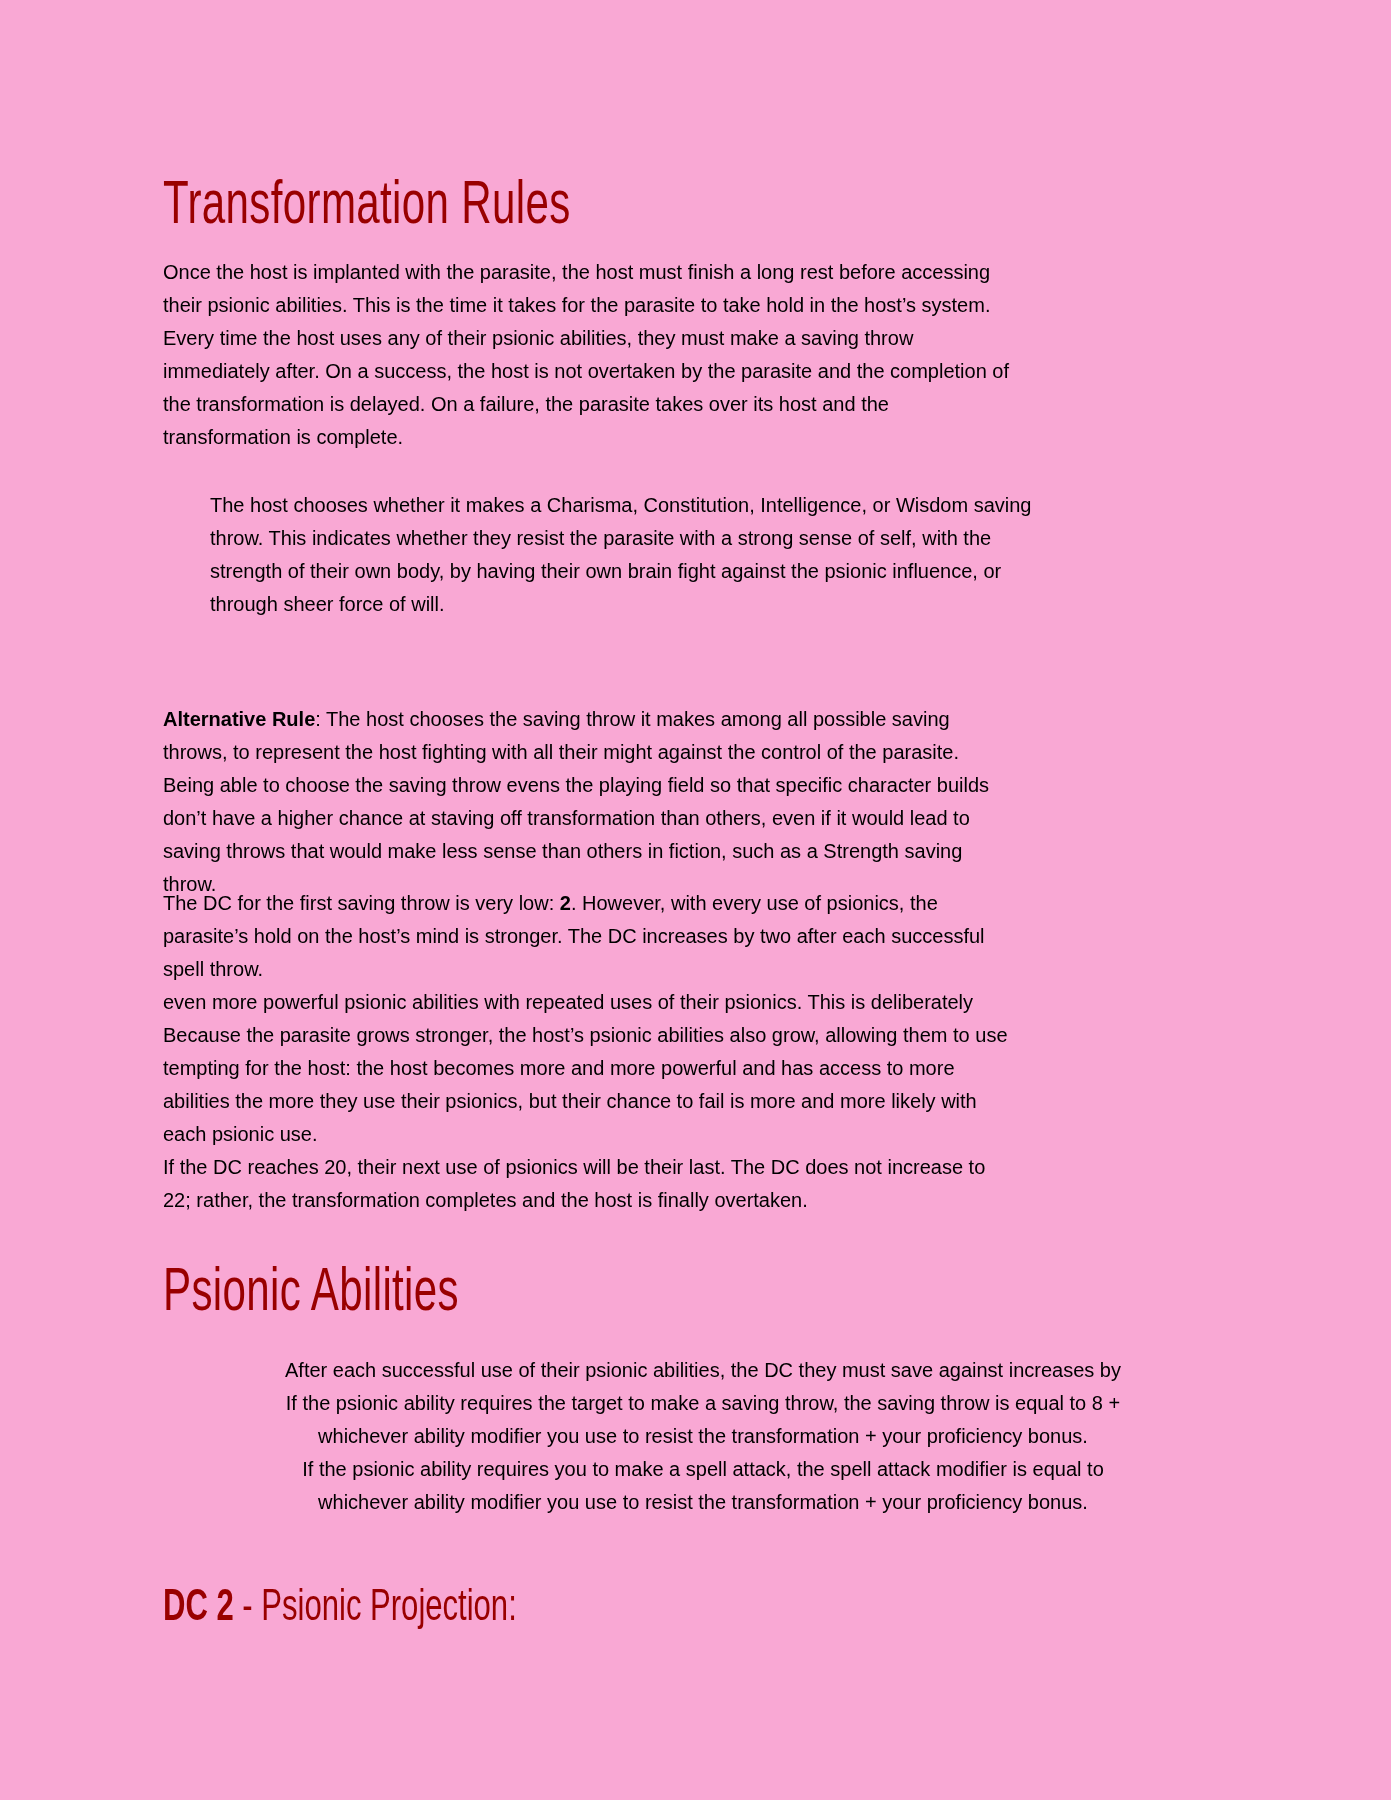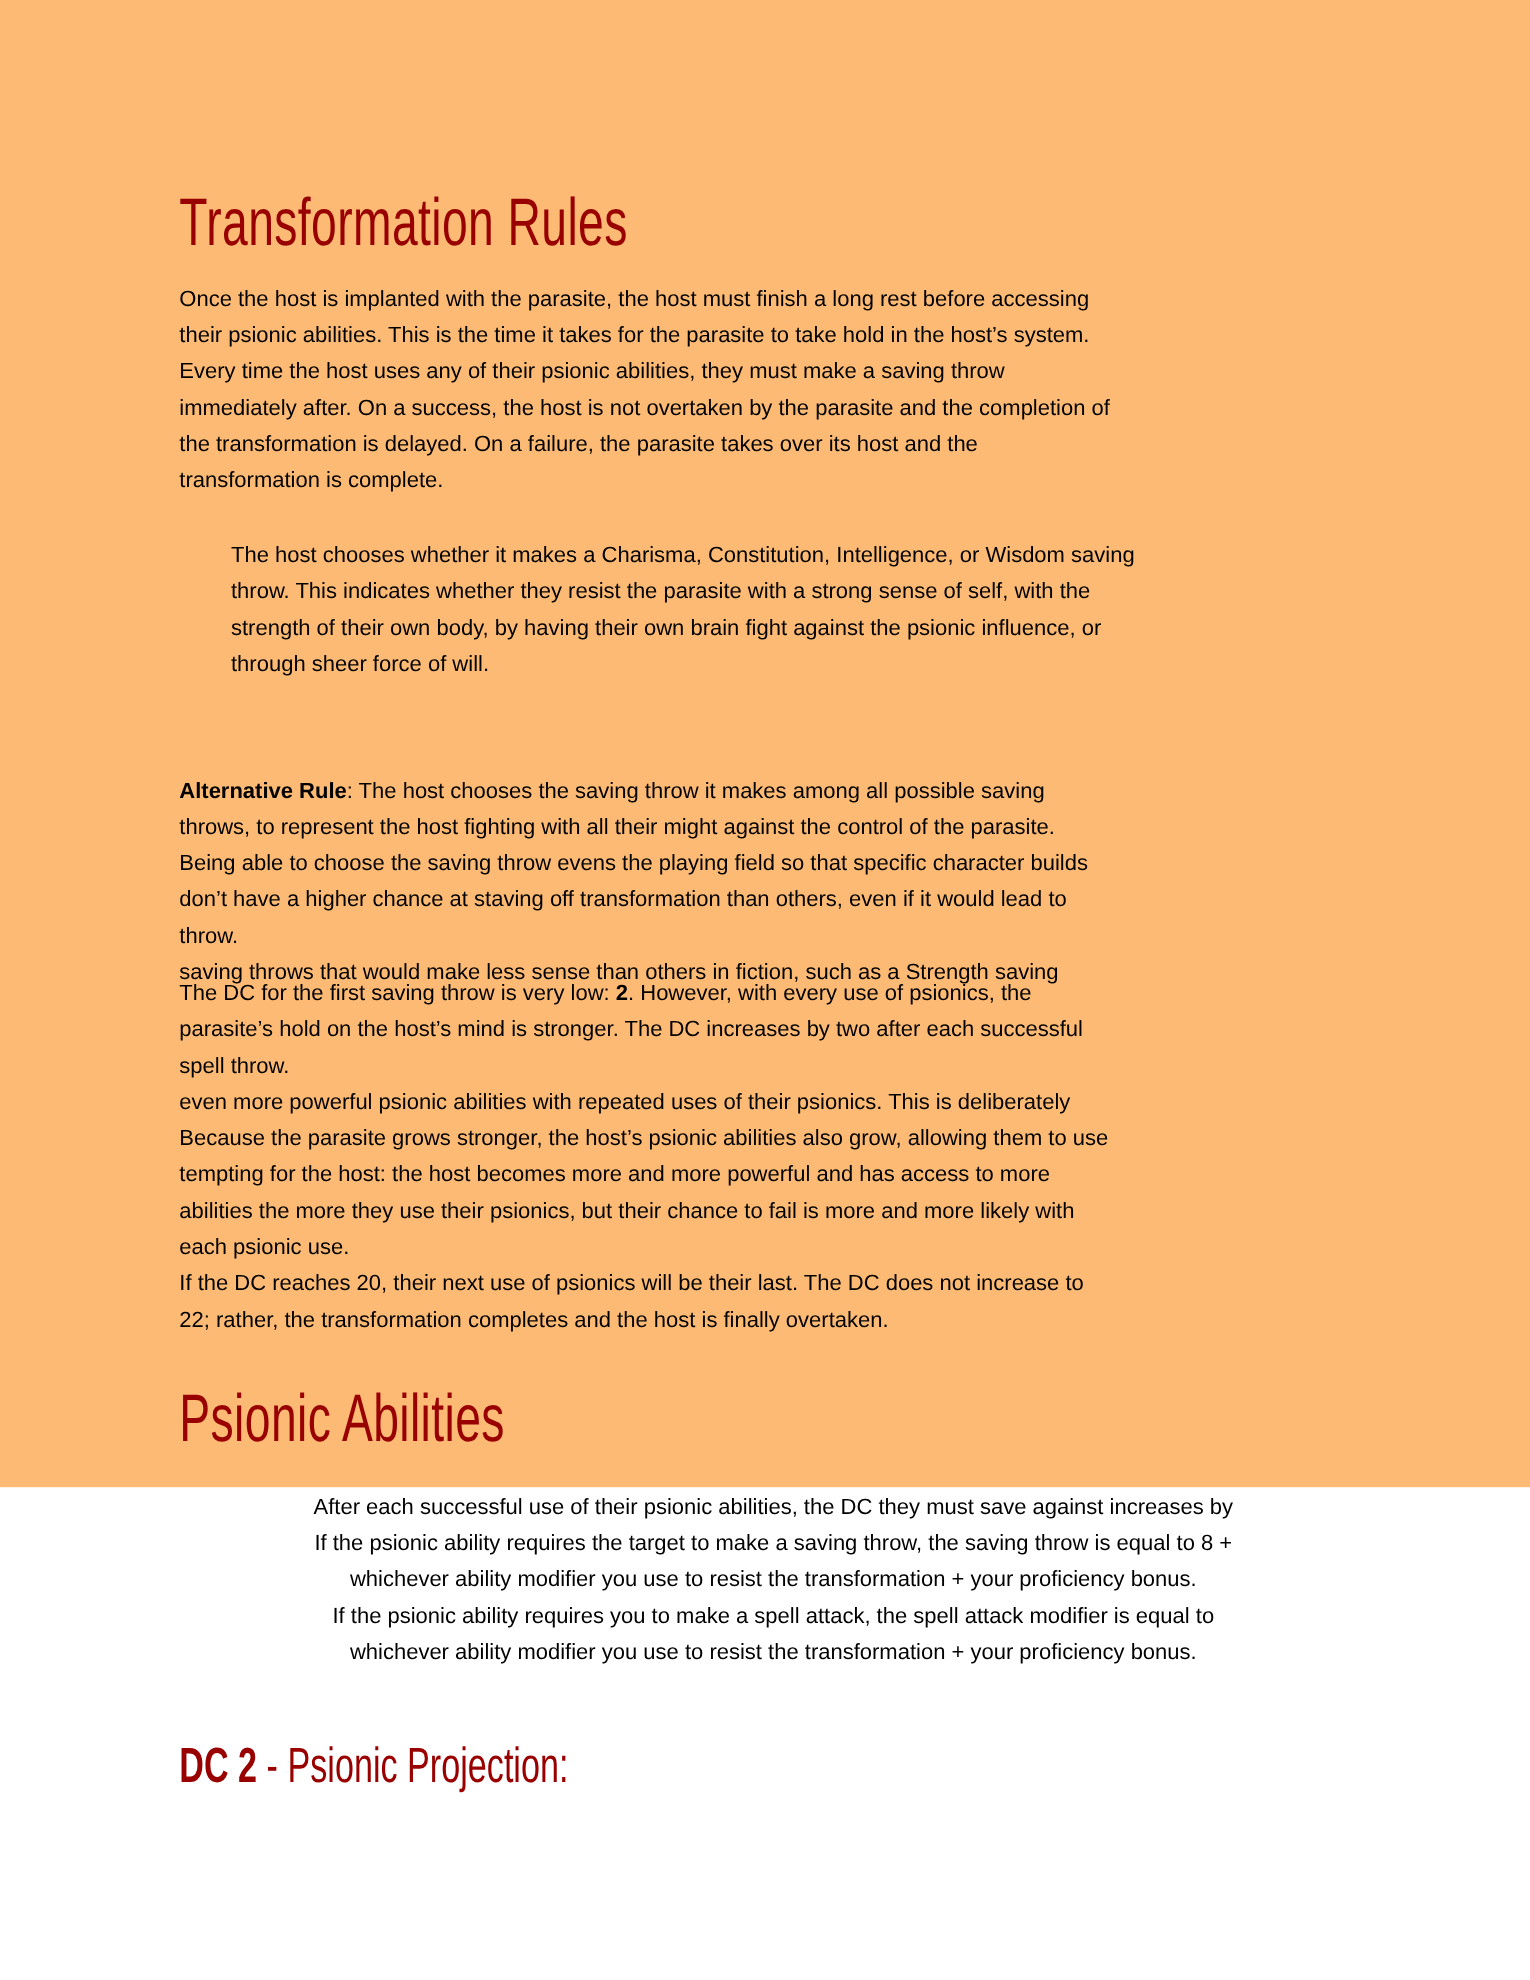--- a/index.html
+++ b/index.html
@@ -1,17 +1,17 @@
 <!DOCTYPE html>
 <html><head>
 <meta charset="utf-8">
 <style>
   html, body { margin: 0; padding: 0; background: #ffffff; }
   body { width: 1391px; height: 1800px; position: relative; overflow: hidden; }
-  .page { position: absolute; left: 0; top: 0; width: 1391px; height: 1352px; background: #fdba74; }
+  .page { position: absolute; left: 0; top: 0; width: 1391px; height: 1800px; background: #f9a8d4; }
   .content { position: absolute; left: 163px; top: 0; width: 1080px; }
   .h1 {
     position: absolute; left: 0;
     font-family: "Liberation Sans", sans-serif;
     font-weight: normal;
     color: #990000;
     font-size: 61px;
     line-height: 61px;
     white-space: nowrap;
     transform-origin: 0 0;
@@ -61,22 +61,22 @@
       <span class="line">throw. This indicates whether they resist the parasite with a strong sense of self, with the</span>
       <span class="line">strength of their own body, by having their own brain fight against the psionic influence, or</span>
       <span class="line">through sheer force of will.</span>
     </div>
 
     <div class="para" style="top:655px;margin-top:48px;">
       <span class="line"><b>Alternative Rule</b><span>: The host chooses the saving throw it makes among all possible saving</span></span>
       <span class="line">throws, to represent the host fighting with all their might against the control of the parasite.</span>
       <span class="line">Being able to choose the saving throw evens the playing field so that specific character builds</span>
       <span class="line">don’t have a higher chance at staving off transformation than others, even if it would lead to</span>
+      <span class="line">saving throws that would make less sense than others in fiction, such as a Strength saving</span>
       <span class="line">throw.</span>
-      <span class="line">saving throws that would make less sense than others in fiction, such as a Strength saving</span>
     </div>
 
     <div class="para" style="top:887px;">
       <span class="line"><span>The DC for the first saving throw is very low: </span><b>2</b><span>. However, with every use of psionics, the</span></span>
       <span class="line">parasite’s hold on the host’s mind is stronger. The DC increases by two after each successful</span>
       <span class="line">spell throw.</span>
       <span class="line">even more powerful psionic abilities with repeated uses of their psionics. This is deliberately</span>
       <span class="line">Because the parasite grows stronger, the host’s psionic abilities also grow, allowing them to use</span>
       <span class="line">tempting for the host: the host becomes more and more powerful and has access to more</span>
       <span class="line">abilities the more they use their psionics, but their chance to fail is more and more likely with</span>

